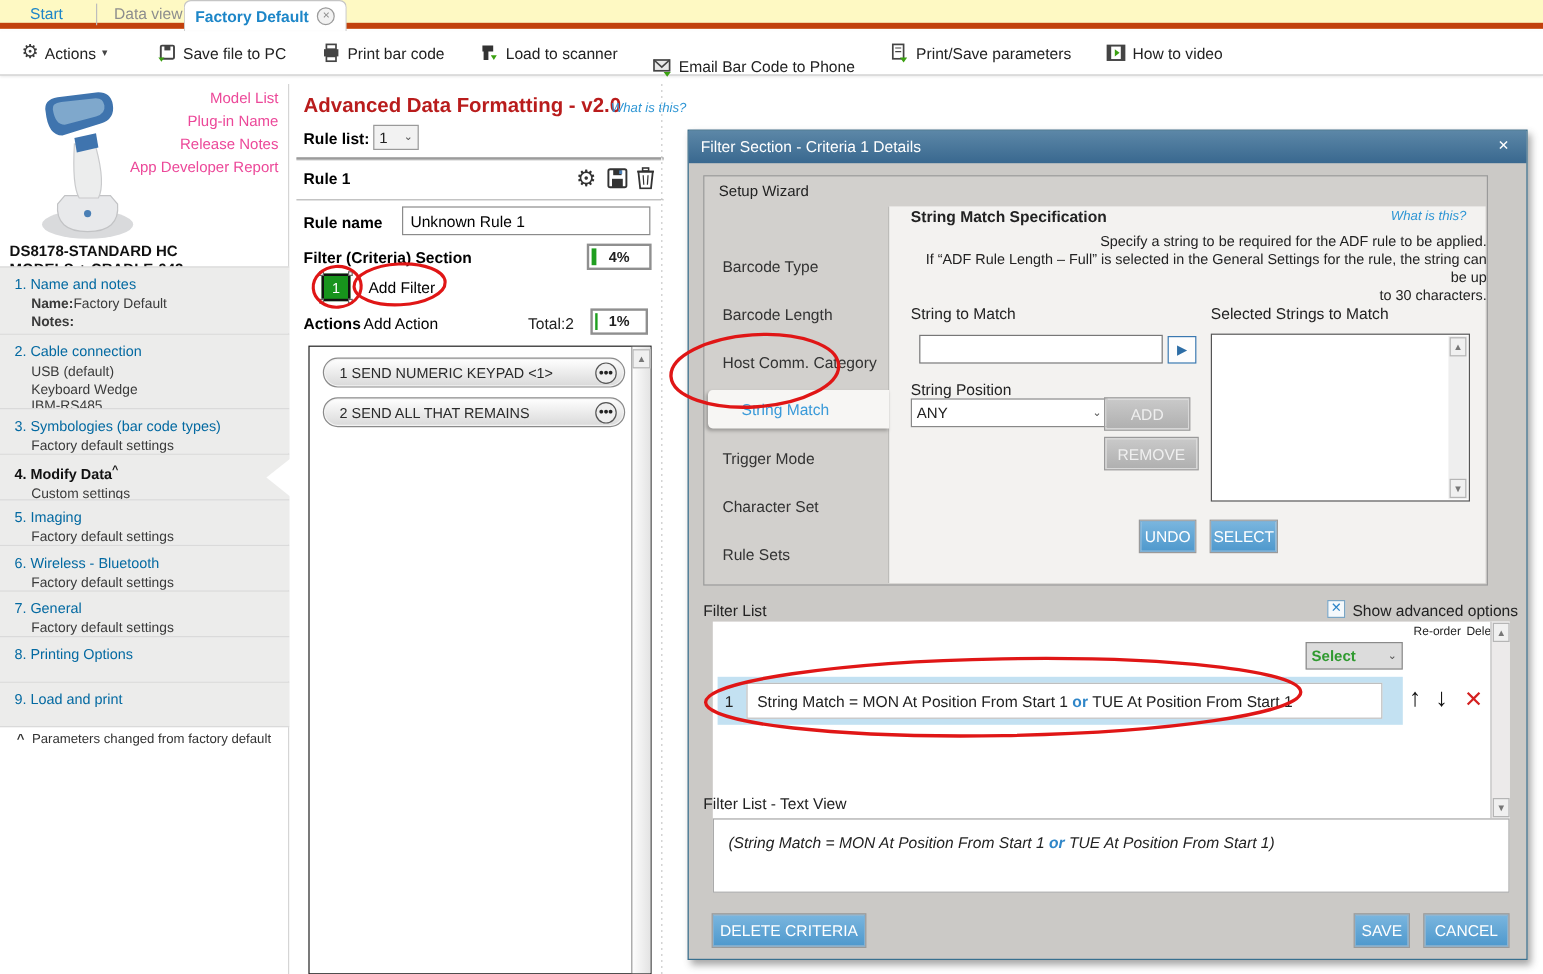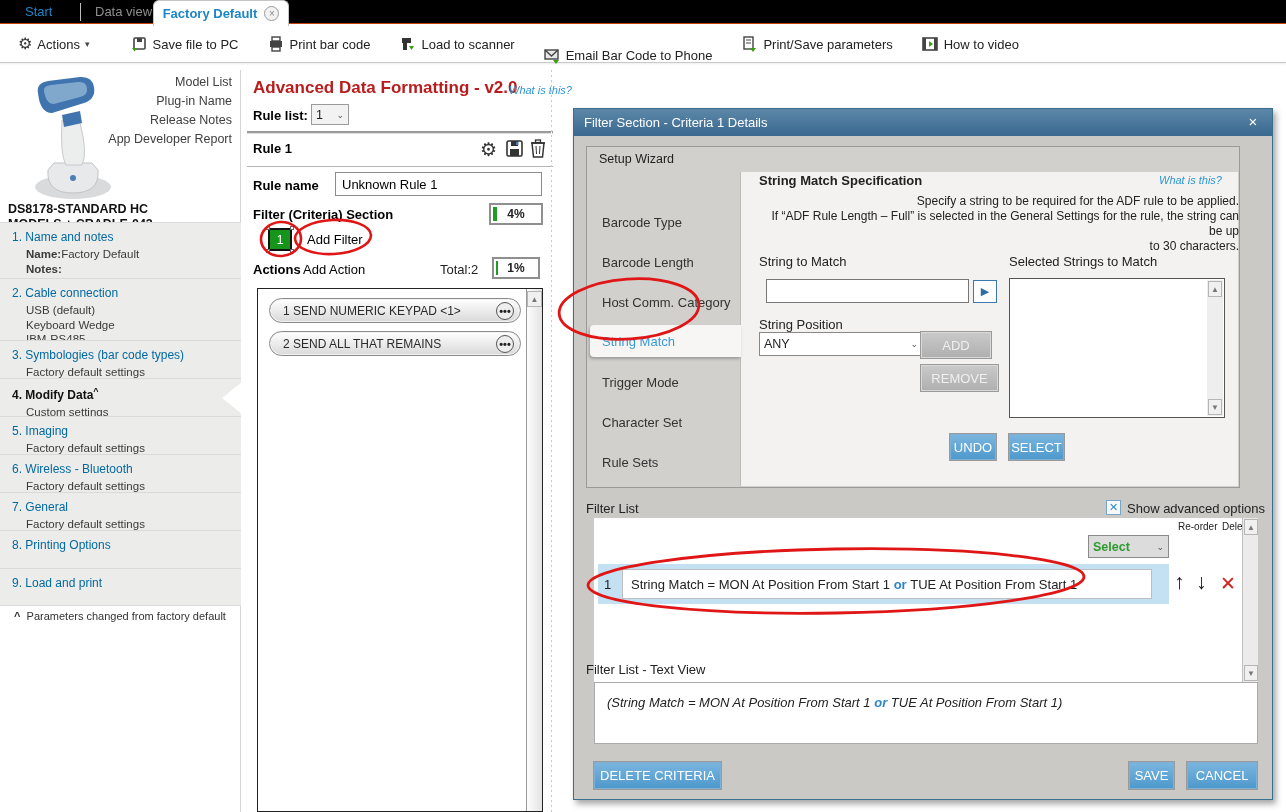--- a/index.html
+++ b/index.html
@@ -1,36 +1,36 @@
 <!DOCTYPE html>
 <html><head>
 <meta charset="utf-8">
 <style>
   * { margin:0; padding:0; box-sizing:border-box; }
   html,body { width:1286px; height:812px; overflow:hidden; }
   body { font-family:"Liberation Sans","DejaVu Sans",sans-serif; font-size:13px; color:#222; background:#fff; position:relative; }
   .abs { position:absolute; }
 
   
-  .tabbar { position:absolute; left:0; top:0; width:1286px; height:24px; background:#000000; border-bottom:1px solid #c2410c; }
+  .tabbar { position:absolute; left:0; top:0; width:1286px; height:24px; background:#fef9c3; border-bottom:5px solid #c2410c; }
   .tab-link { position:absolute; top:4px; font-size:13px; }
   .tab-sep { position:absolute; top:3px; width:1px; height:18px; background:#bdbdbd; }
   .tab-active { position:absolute; left:153px; top:0; width:136px; height:26px; background:#fff; border:1px solid #c5c5c5; border-bottom:none; border-radius:6px 6px 0 0; display:flex; align-items:center; justify-content:center; gap:7px; }
   .tab-active span.lbl { color:#1d86c8; font-weight:bold; font-size:13px; }
   .closecirc { width:15px; height:15px; border:1px solid #9a9a9a; border-radius:50%; color:#8a8a8a; font-size:10px; line-height:13px; text-align:center; background:#f2f2f2; }
 
   
   .toolbar { position:absolute; left:0; top:26px; width:1286px; height:37px; background:#fff; border-bottom:1px solid #c9c9c9; box-shadow:0 1px 2px rgba(0,0,0,.08); display:flex; align-items:center; }
   .titem { display:flex; align-items:center; gap:5px; font-size:13px; color:#222; cursor:default; }
   .ticon { width:18px; height:18px; display:inline-block; }
   .gear-glyph { font-size:16px; color:#3a3a3a; line-height:18px; }
 
   
   .sidebar { position:absolute; left:0; top:70px; width:241px; height:742px; background:#fff; border-right:1px solid #d5d5d5; }
-  .side-link { position:absolute; right:8px; color:#404040; font-size:12.5px; text-align:right; }
+  .side-link { position:absolute; right:8px; color:#ec4899; font-size:12.5px; text-align:right; }
   .model-name { position:absolute; left:8px; top:132px; font-weight:bold; font-size:12.5px; color:#111; line-height:15px; }
   .sgray { background:#ececeb; border-top:1px solid #dadada; position:absolute; left:0; width:241px; }
   .stitle { color:#0369a1; font-size:12px; padding:7px 0 3px 12px; }
   .stitle.active { color:#111; font-weight:bold; }
   .sline { color:#3a3a3a; font-size:11.5px; padding-left:26px; line-height:14.5px; }
   .notch { position:absolute; right:-1px; width:0; height:0; border-top:16px solid transparent; border-bottom:16px solid transparent; border-right:20px solid #fff; }
   .footnote { position:absolute; left:14px; font-size:11px; color:#333; }
 
   
   .main-title { position:absolute; left:253px; top:78px; font-size:17px; font-weight:bold; color:#b91c1c; }
@@ -278,21 +278,21 @@
     <span class="mclose">×</span>
   </div>
 
   <div class="wizbox">
     <span class="wizlabel">Setup Wizard</span>
     <div class="wizpanel"></div>
     <div class="wiztab"></div>
     <span class="wizitem" style="top:68px;">Barcode Type</span>
     <span class="wizitem" style="top:108px;">Barcode Length</span>
     <span class="wizitem" style="top:148px;">Host Comm. Category</span>
-    <span class="wizitem sel" style="top:187px;">String Match</span>
+    <span class="wizitem sel" style="top:187px;margin-left:16px;">String Match</span>
     <span class="wizitem" style="top:228px;">Trigger Mode</span>
     <span class="wizitem" style="top:268px;">Character Set</span>
     <span class="wizitem" style="top:308px;">Rule Sets</span>
 
     <b class="abs" style="left:172px;top:26px;font-size:13px;">String Match Specification</b>
     <span class="whatlink abs" style="left:572px;top:27px;">What is this?</span>
     <div class="abs" style="left:172px;top:47px;font-size:12px;line-height:15px;color:#222;text-align:right;">
       <div>Specify a string to be required for the ADF rule to be applied.</div>
       <div>If “ADF Rule Length – Full” is selected in the General Settings for the rule, the string can be up</div>
       <div>to 30 characters.</div>

